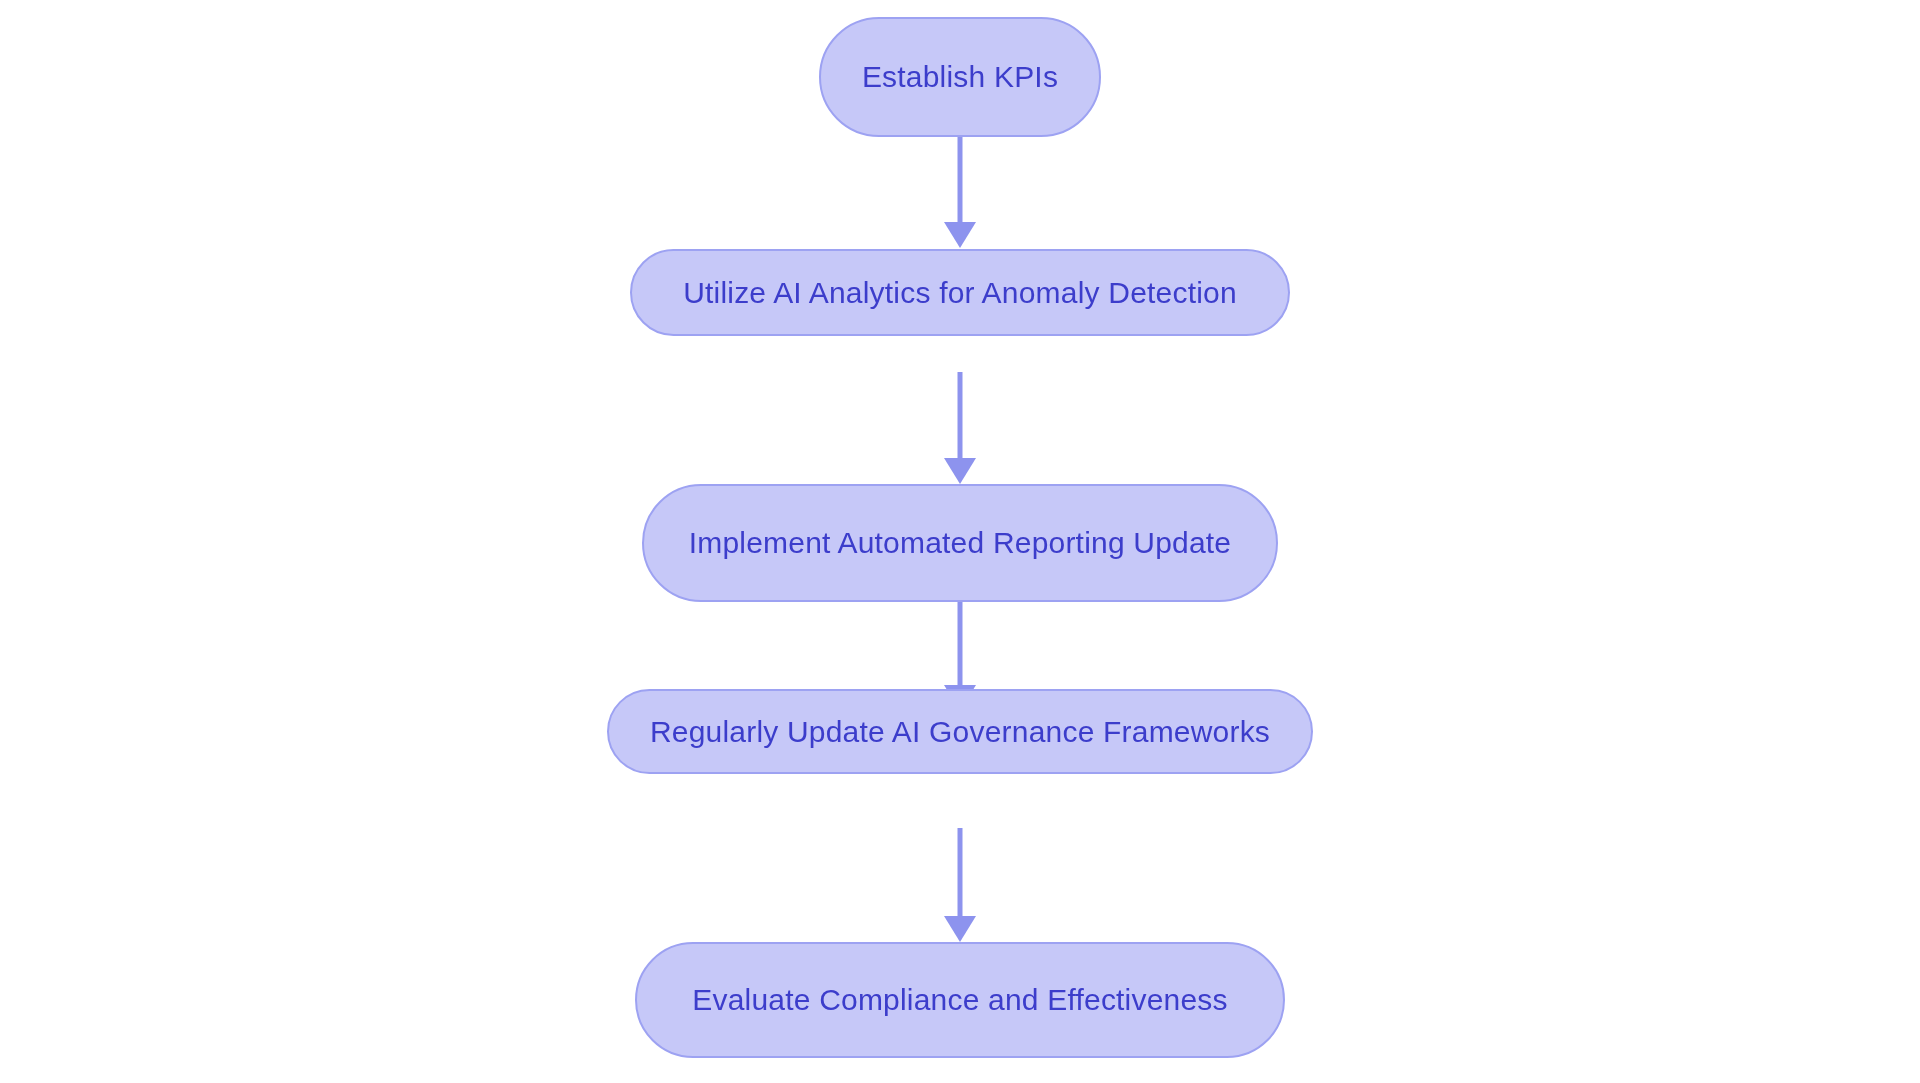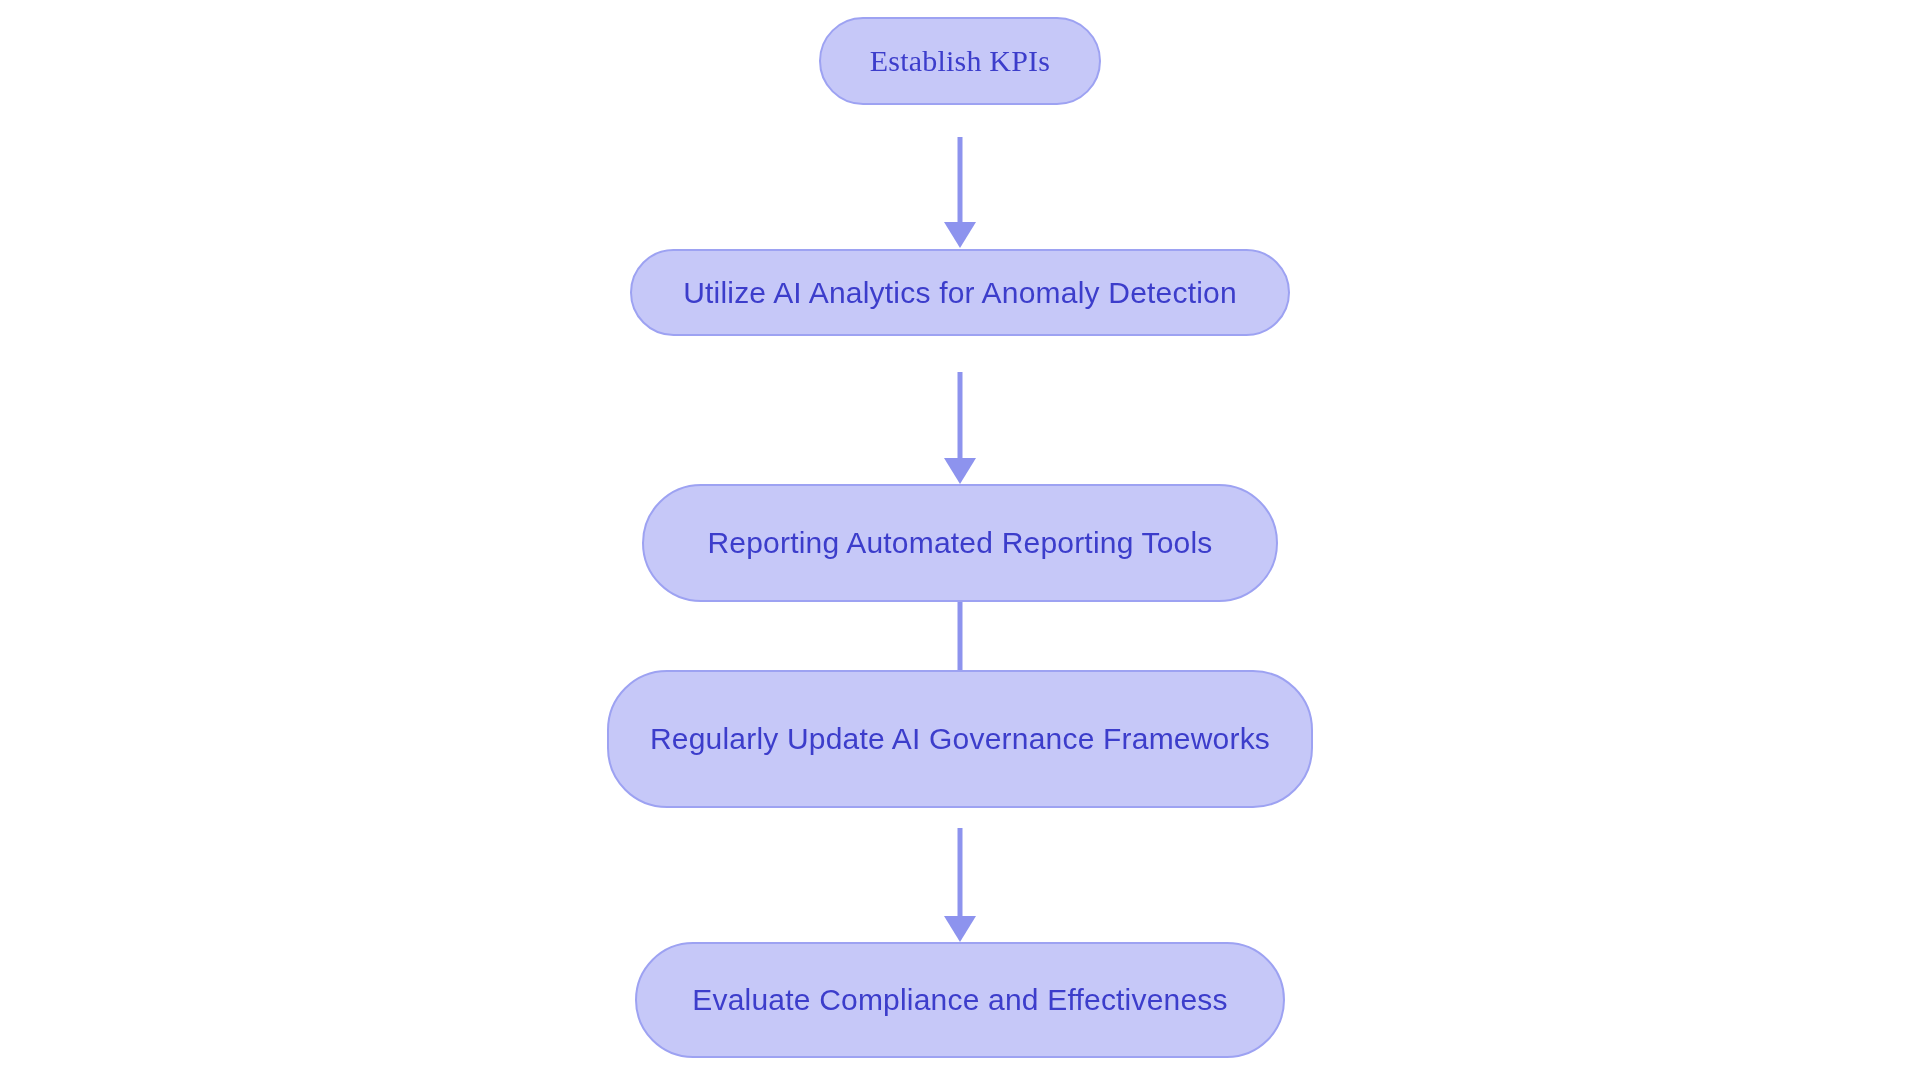--- a/index.html
+++ b/index.html
@@ -31,24 +31,24 @@
     border-radius:60px;
     display:flex;
     align-items:center;
     justify-content:center;
     color:var(--node-text);
     font-size:30px;
     letter-spacing:0.2px;
     white-space:nowrap;
     text-align:center;
   }
-  .node-1{top:17px;width:282px;height:88px;font-family:Liberation Serif, serif;}
+  .node-1{top:17px;width:282px;height:120px;}
   .node-2{top:249px;width:660px;height:87px;}
   .node-3{top:484px;width:636px;height:118px;}
-  .node-4{top:670px;width:706px;height:138px;align-items:center;}
+  .node-4{top:689px;width:706px;height:85px;align-items:center;}
   .node-5{top:942px;width:650px;height:116px;justify-content:center;}
 
   .arrow{
     position:absolute;
     left:50%;
     transform:translateX(-50%);
     width:32px;
   }
   .arrow-1{top:137px;height:111px;}
   .arrow-2{top:372px;height:112px;}
@@ -92,21 +92,21 @@
   <div class="node node-2">
     <span>Utilize AI Analytics for Anomaly Detection</span>
   </div>
 
   <div class="arrow arrow-2">
     <div class="shaft"></div>
     <div class="head"></div>
   </div>
 
   <div class="node node-3">
-    <span>Reporting Automated Reporting Tools</span>
+    <span>Implement Automated Reporting Update</span>
   </div>
 
   <div class="arrow arrow-3">
     <div class="shaft"></div>
     <div class="head"></div>
   </div>
 
   <div class="node node-4">
     <span>Regularly Update AI Governance Frameworks</span>
   </div>

